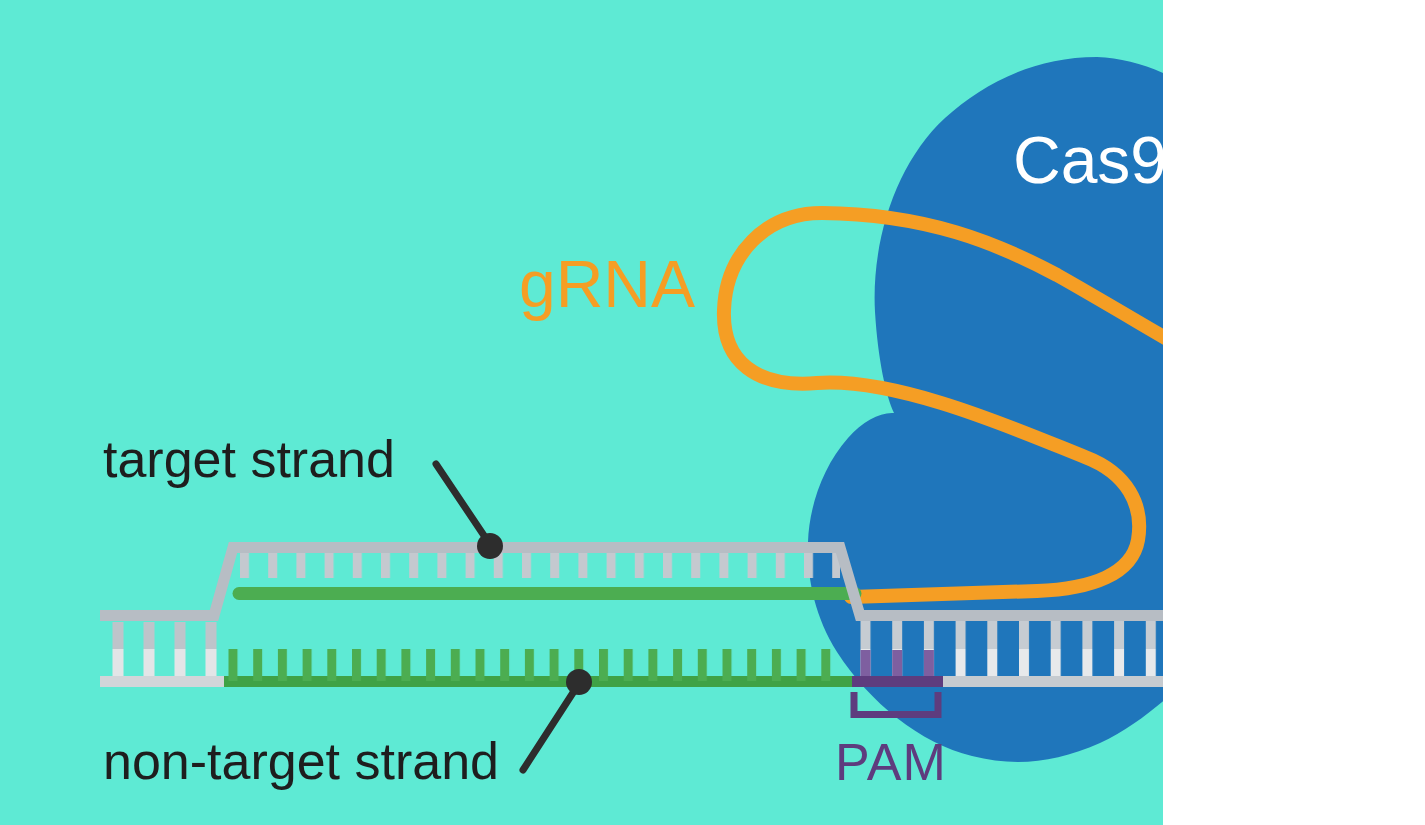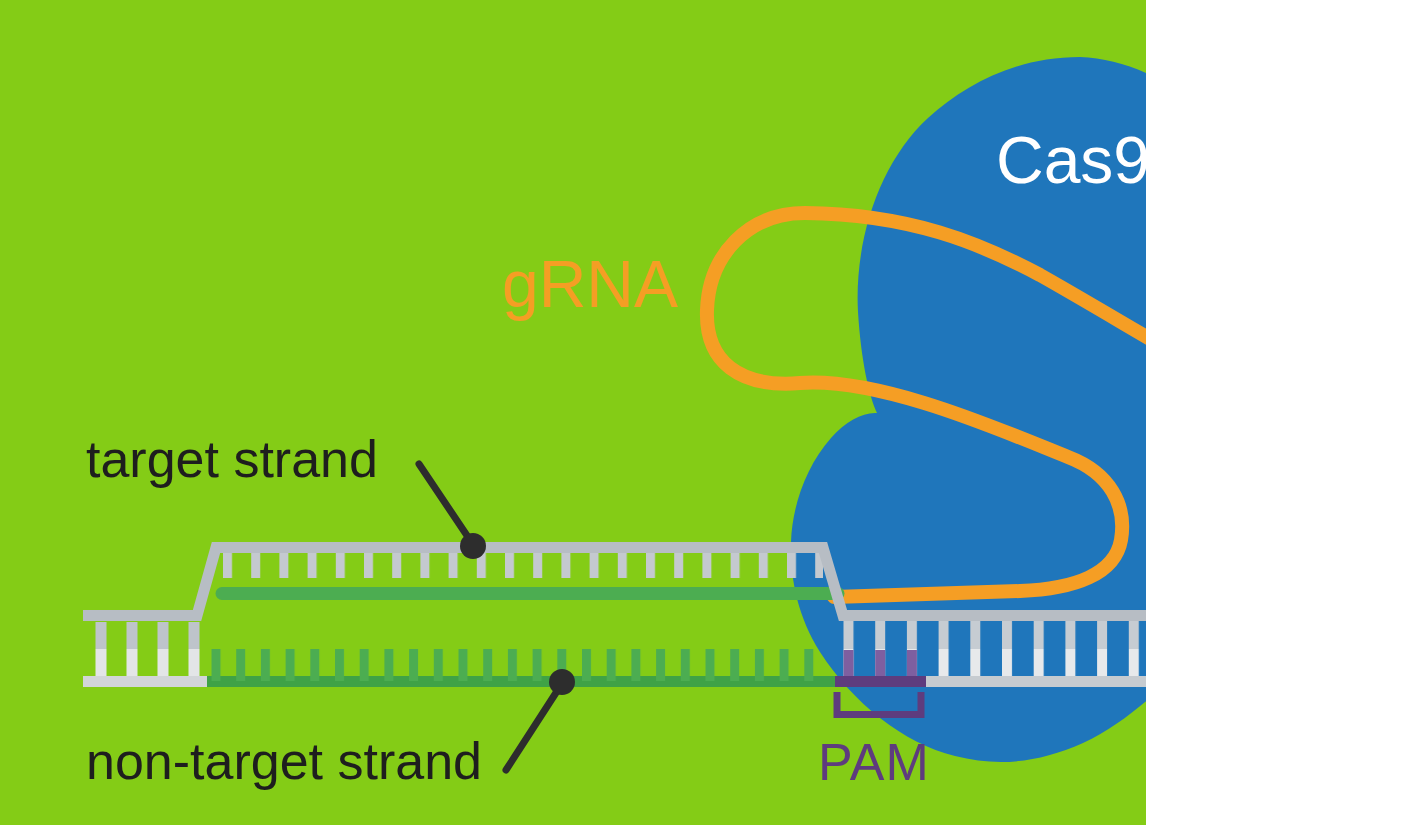--- a/index.html
+++ b/index.html
@@ -1,17 +1,17 @@
 <!DOCTYPE html>
 <html><head>
 <meta charset="utf-8">
 <style>
   html,body{margin:0;padding:0;background:#ffffff;}
-  .stage{position:relative;width:1146px;height:825px;background:#84cc16;overflow:hidden;
-         font-family:"Liberation Sans", sans-serif;}
+  .stage{position:relative;width:1146px;height:825px;background:#5eead4;overflow:hidden;
+         font-family:"Liberation Sans", sans-serif;padding-left:17px;}
   svg{display:block;}
   text{font-family:"Liberation Sans", sans-serif;}
   .lbl{font-size:52px;}
   .big{font-size:66px;}
 </style>
 </head>
 <body>
 
 <div class="stage">
 <svg width="1425" height="825" viewBox="0 0 1425 825" xmlns="http://www.w3.org/2000/svg">

